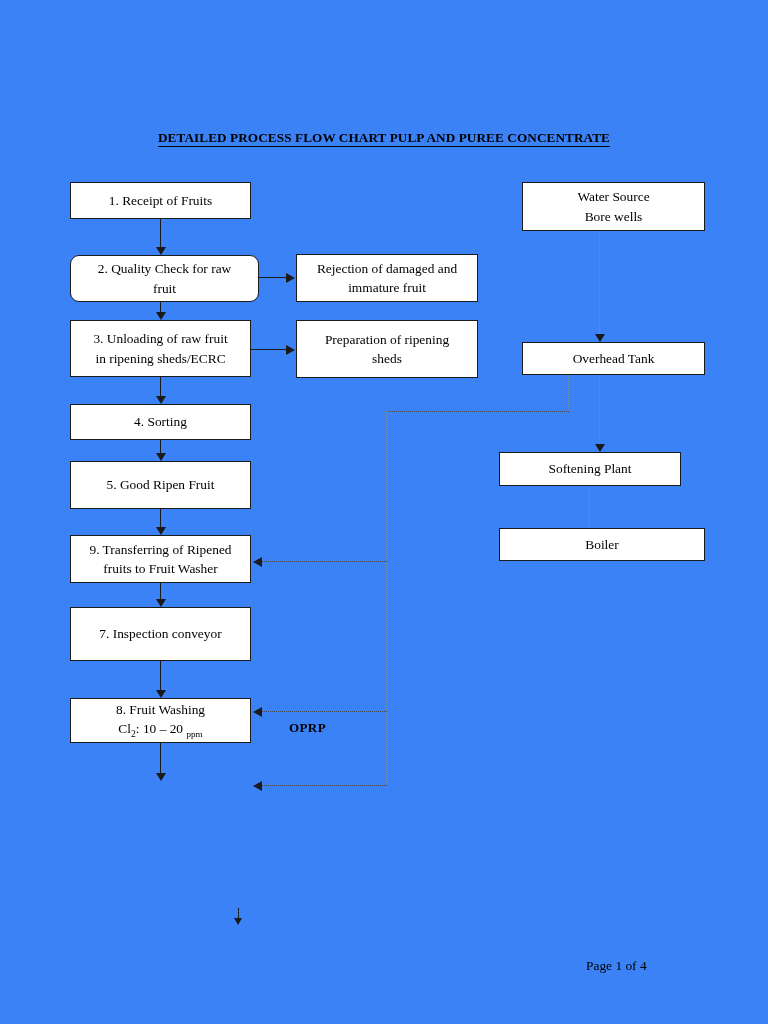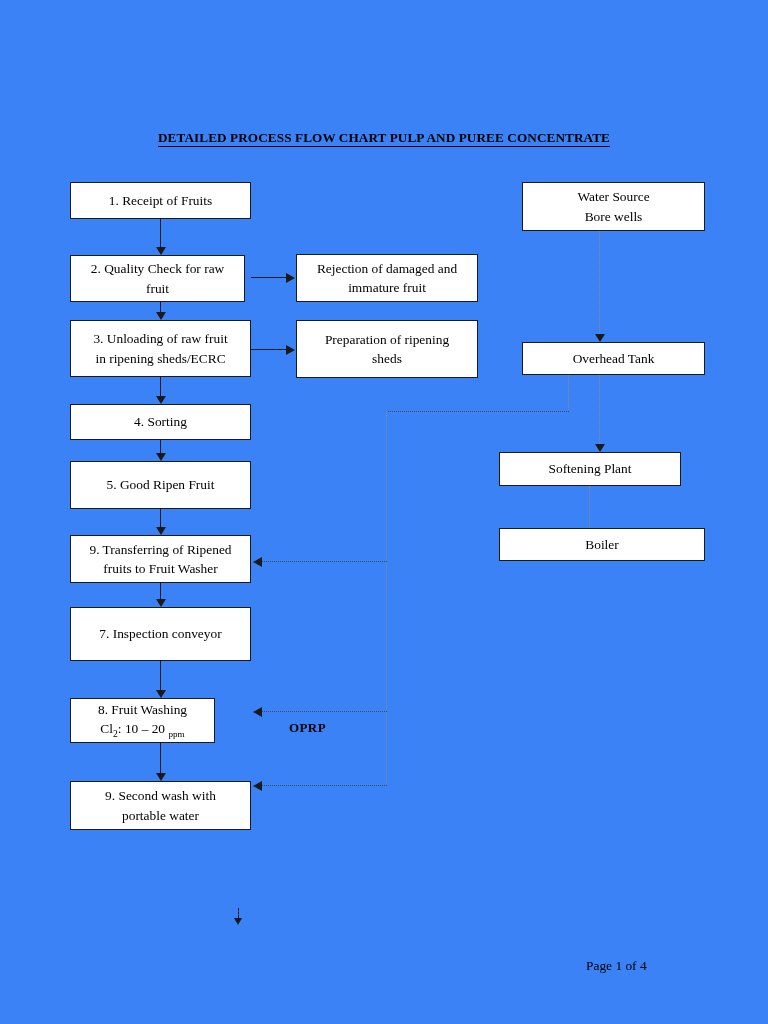--- a/index.html
+++ b/index.html
@@ -122,21 +122,21 @@
 <div id="page">
 
   <div class="doc-title">
     <span>DETAILED PROCESS FLOW CHART PULP AND PUREE CONCENTRATE</span>
   </div>
 
   <div class="box" style="left:70px; top:182px; width:181px; height:37px;">
     <span class="txt">1. Receipt of Fruits</span>
   </div>
 
-  <div class="box" style="left:70px; top:255px; width:175px; height:47px;">
+  <div class="box" style="left:70px; top:255px; width:189px; height:47px;border-radius:9px;">
     <span class="txt">
       <span>2. Quality Check for raw</span><br>
       <span>fruit</span>
     </span>
   </div>
 
   <div class="box" style="left:70px; top:320px; width:181px; height:57px;">
     <span class="txt">
       <span>3. Unloading of raw fruit</span><br>
       <span>in ripening sheds/ECRC</span>
@@ -155,33 +155,27 @@
     <span class="txt">
       <span>9. Transferring of Ripened</span><br>
       <span>fruits to Fruit Washer</span>
     </span>
   </div>
 
   <div class="box" style="left:70px; top:607px; width:181px; height:54px;">
     <span class="txt">7. Inspection conveyor</span>
   </div>
 
-  <div class="box" style="left:70px; top:698px; width:145px; height:45px;">
+  <div class="box" style="left:70px; top:698px; width:181px; height:45px;">
     <span class="txt">
       <span>8. Fruit Washing</span><br>
       <span><span>Cl</span><span class="sub">2</span><span>: 10 – 20 </span><span class="ppm">ppm</span></span>
     </span>
   </div>
 
-  <div class="box" style="left:70px; top:781px; width:181px; height:49px;">
-    <span class="txt">
-      <span>9. Second wash with</span><br>
-      <span>portable water</span>
-    </span>
-  </div>
 
 
   <div class="box" style="left:296px; top:254px; width:182px; height:48px;">
     <span class="txt">
       <span>Rejection of damaged and</span><br>
       <span>immature fruit</span>
     </span>
   </div>
 
   <div class="box" style="left:296px; top:320px; width:182px; height:58px;">

